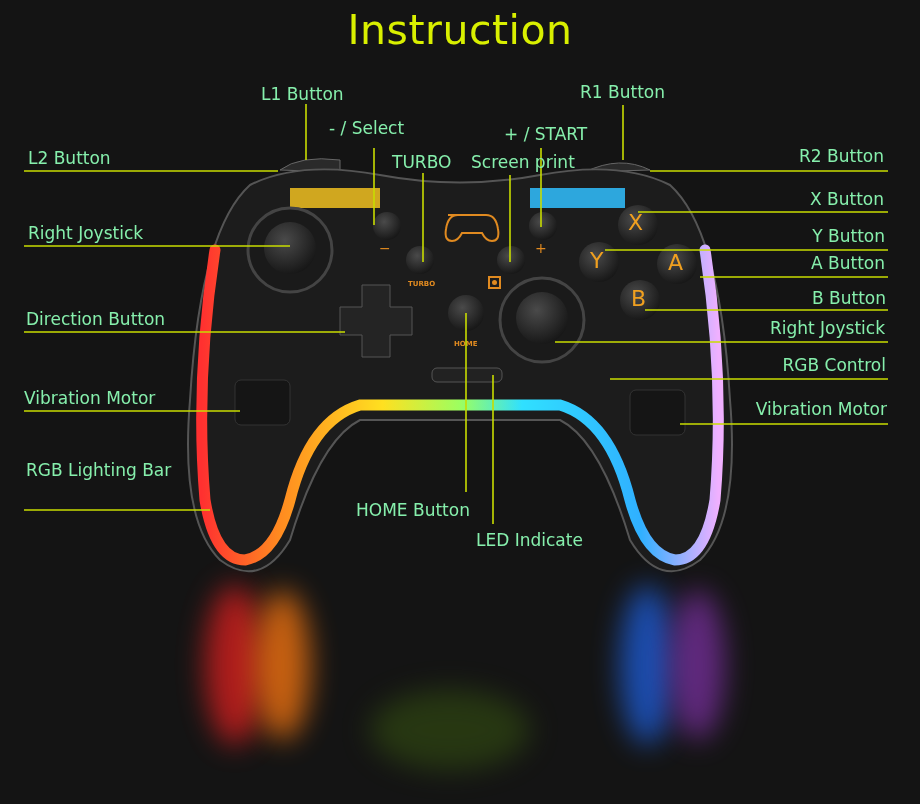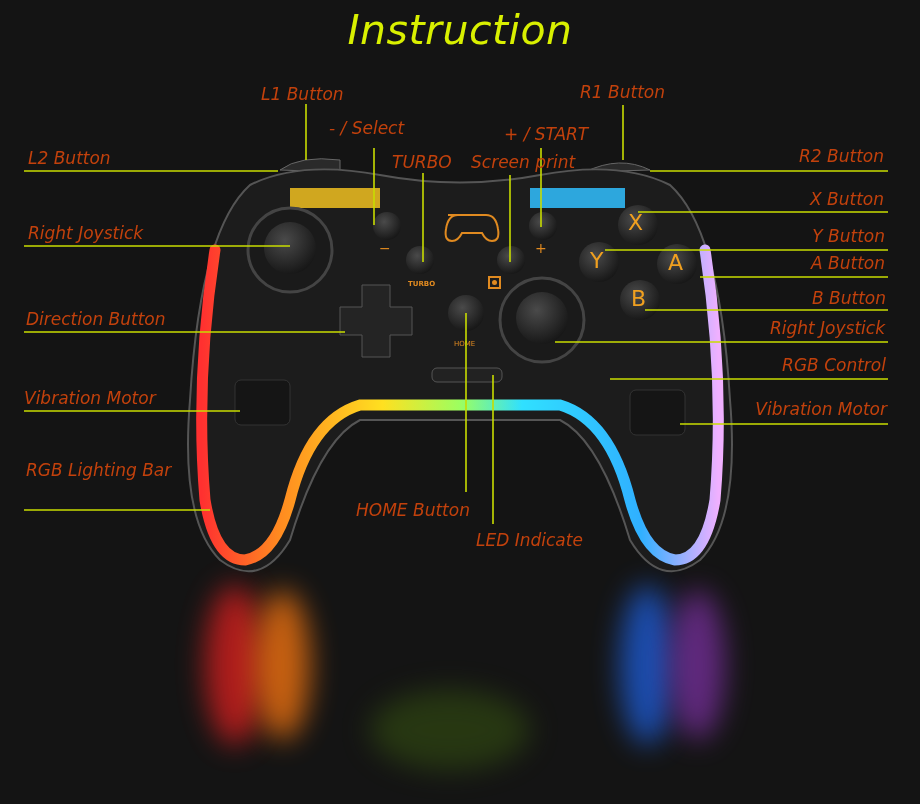--- a/index.html
+++ b/index.html
@@ -1,18 +1,18 @@
 <!DOCTYPE html>
 <html><head>
 <meta charset="utf-8">
 <style>
   html,body{margin:0;padding:0;}
   body{width:920px;height:804px;background:#141414;position:relative;overflow:hidden;font-family:"DejaVu Sans","Liberation Sans",sans-serif;}
-  .title{position:absolute;left:0;width:920px;top:6px;text-align:center;color:#d9f000;font-size:41px;letter-spacing:0.5px;font-style:italic;}
-  .lbl{position:absolute;color:#c2410c;font-size:17px;white-space:nowrap;line-height:20px;font-style:italic;}
+  .title{position:absolute;left:0;width:920px;top:6px;text-align:center;color:#d9f000;font-size:41px;letter-spacing:0.5px;}
+  .lbl{position:absolute;color:#86efac;font-size:17px;white-space:nowrap;line-height:20px;}
   .r{text-align:center;}
   svg.lines{position:absolute;left:0;top:0;}
   .glow{position:absolute;border-radius:50%;filter:blur(14px);opacity:.75;}
 </style>
 </head>
 <body>
 
 <div class="title">Instruction</div>
 
 <div class="glow" style="left:205px;top:585px;width:60px;height:160px;background:#e02020;"></div>
@@ -75,21 +75,21 @@
 
   <rect x="235" y="380" width="55" height="45" rx="6" fill="#151515" stroke="#333"></rect>
   <rect x="630" y="390" width="55" height="45" rx="6" fill="#151515" stroke="#333"></rect>
 </svg>
 
 <div style="position:absolute;left:628px;top:210px;color:#f0a020;font-size:22px;">X</div>
 <div style="position:absolute;left:590px;top:248px;color:#f0a020;font-size:22px;">Y</div>
 <div style="position:absolute;left:668px;top:250px;color:#f0a020;font-size:22px;">A</div>
 <div style="position:absolute;left:631px;top:286px;color:#f0a020;font-size:22px;">B</div>
 <div style="position:absolute;left:408px;top:280px;color:#e08a20;font-size:7px;font-weight:bold;">TURBO</div>
-<div style="position:absolute;left:454px;top:340px;color:#e08a20;font-size:7px;font-weight:normal;">HOME</div>
+<div style="position:absolute;left:454px;top:340px;color:#e08a20;font-size:7px;font-weight:bold;">HOME</div>
 <div style="position:absolute;left:379px;top:240px;color:#e08a20;font-size:14px;">−</div>
 <div style="position:absolute;left:535px;top:240px;color:#e08a20;font-size:14px;">+</div>
 
 <svg class="lines" width="920" height="804" viewBox="0 0 920 804">
   <g stroke="#c8dc00" stroke-width="1.6" fill="none">
     <path d="M306 104 V160"></path>
     <path d="M374 148 V225"></path>
     <path d="M24 171 H278"></path>
     <path d="M423 173 V262"></path>
     <path d="M541 148 V227"></path>

